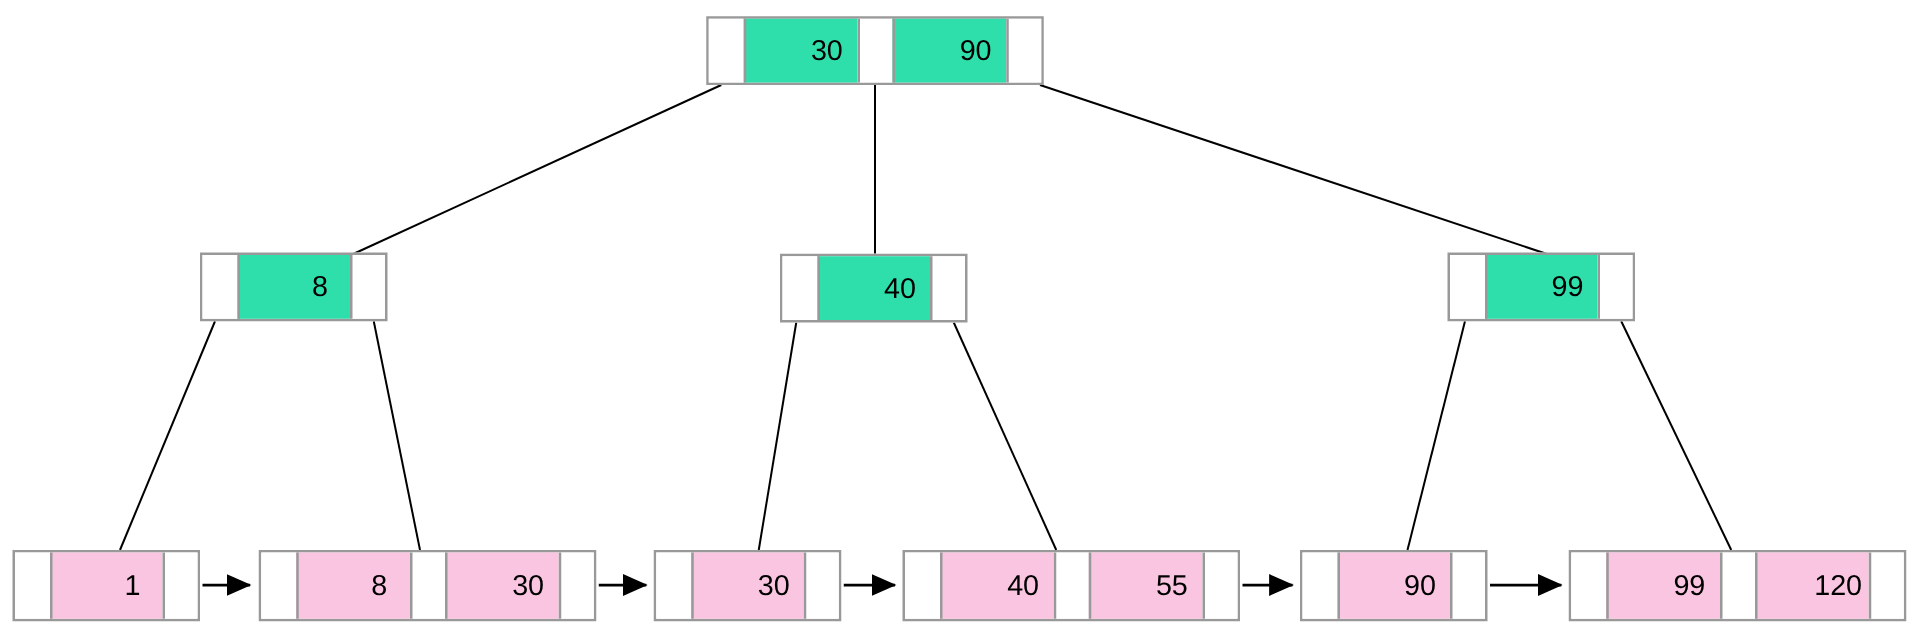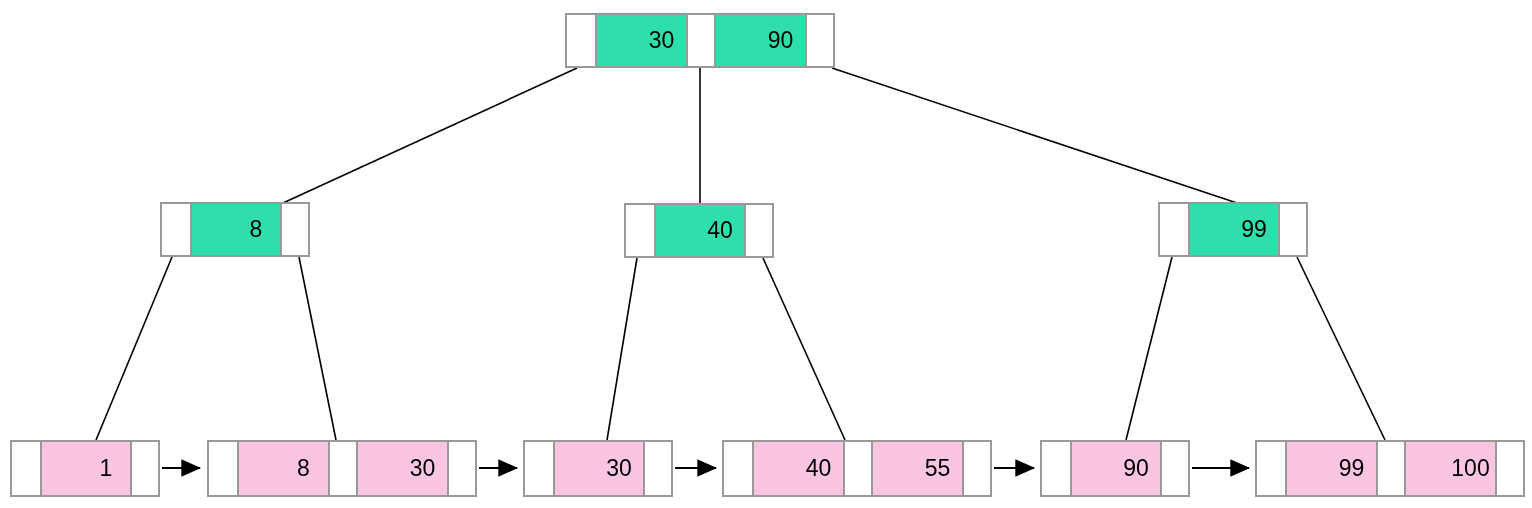--- a/index.html
+++ b/index.html
@@ -166,18 +166,18 @@
     <div class="cell ptr"></div>
   </div>
 
   <div class="node leaf" style="left:1255px; top:440px; width:270px; height:57px;">
     <div class="cell ptr"></div>
     <div class="cell key">
       <span class="key-label">99</span>
     </div>
     <div class="cell ptr"></div>
     <div class="cell key">
-      <span class="key-label">100</span>
+      <span class="key-label">120</span>
     </div>
     <div class="cell ptr"></div>
   </div>
 
 </div>
 
 </body></html>

